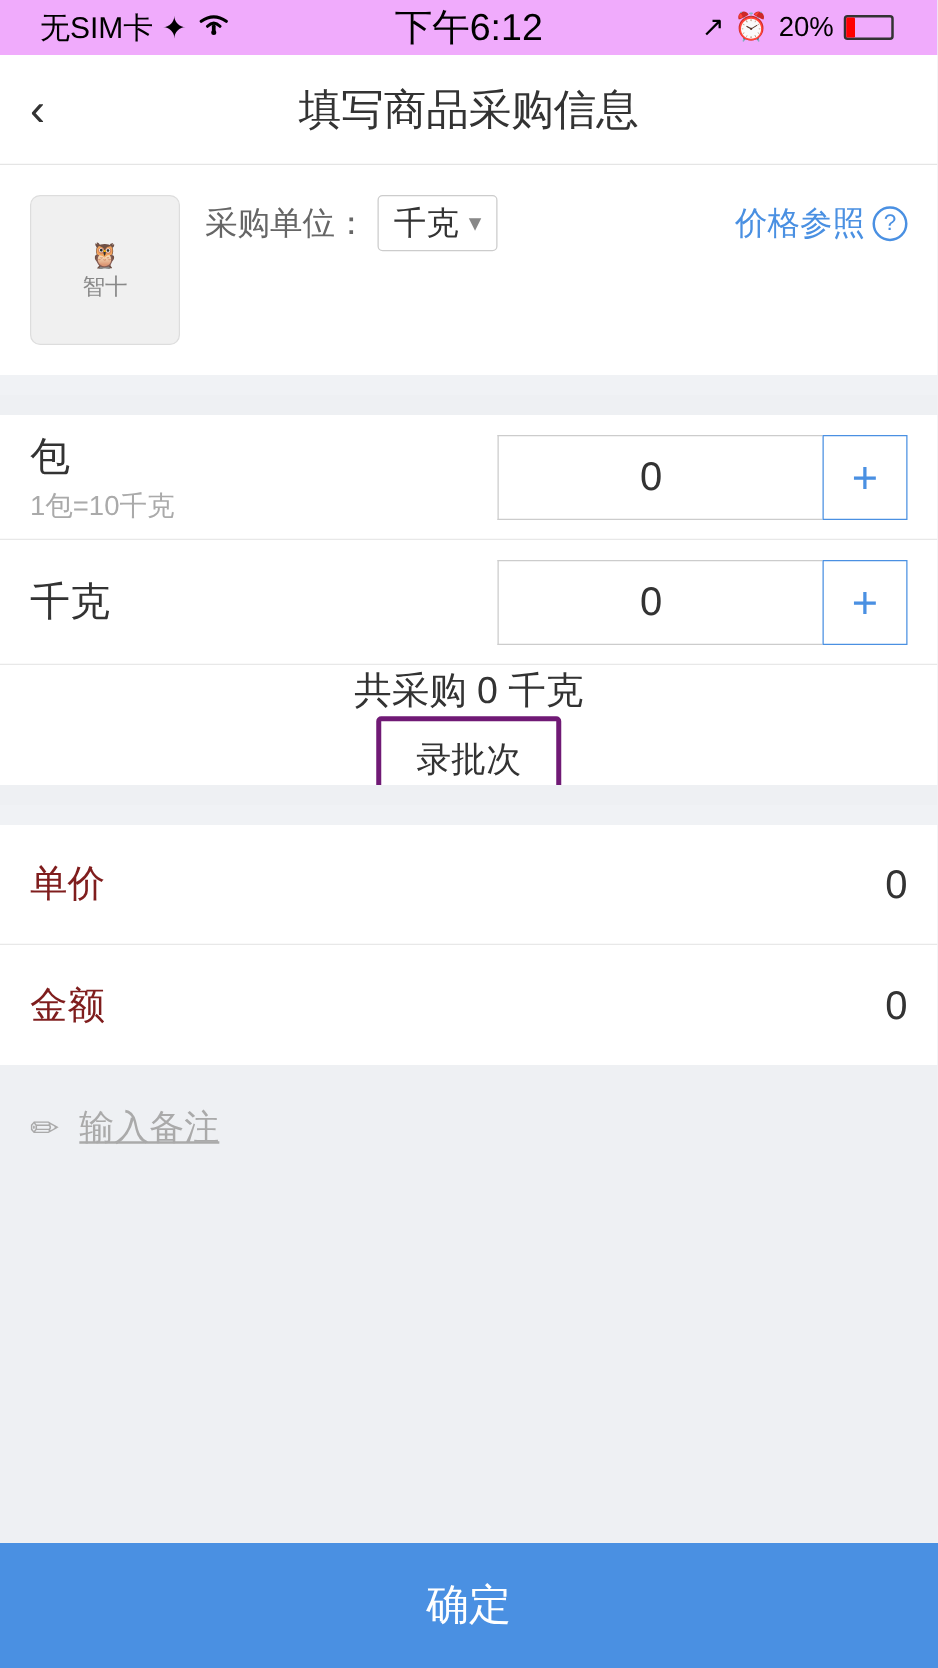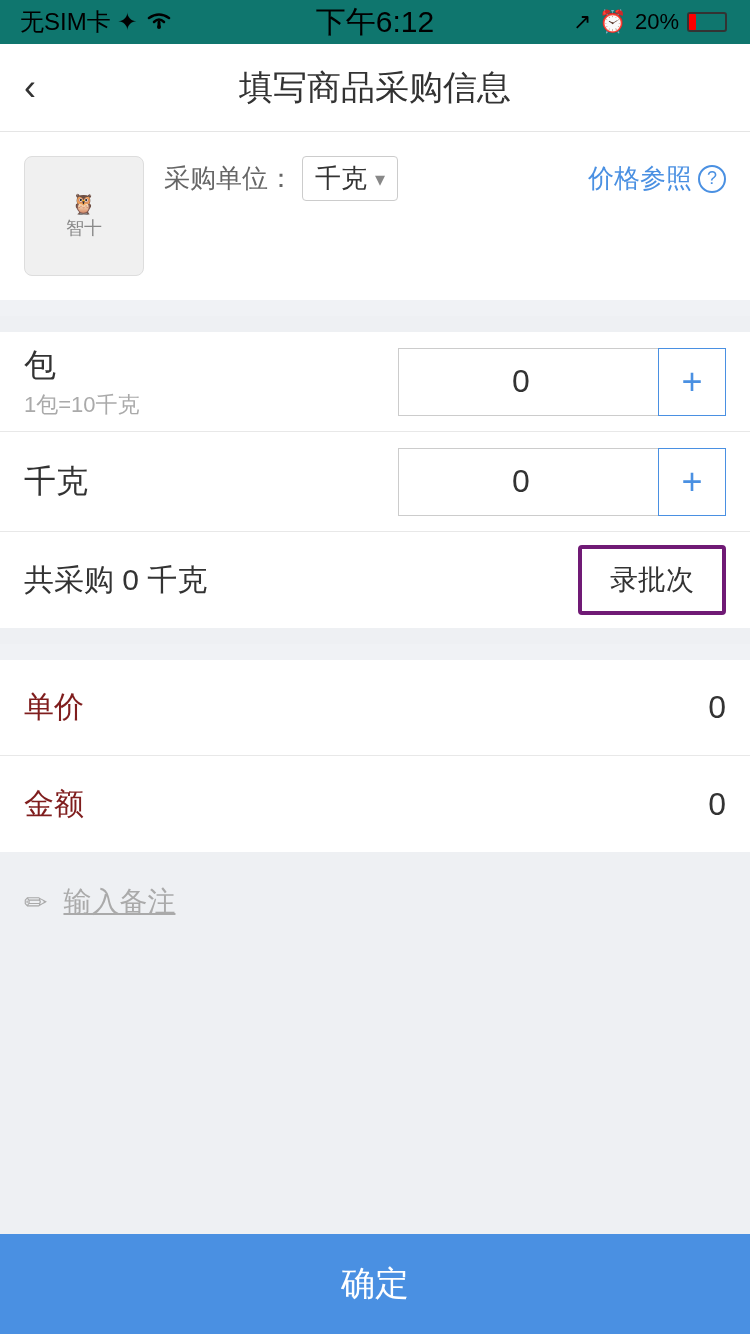--- a/index.html
+++ b/index.html
@@ -8,25 +8,25 @@
       width: 750px;
       min-height: 1334px;
       font-family: -apple-system, "PingFang SC", "Helvetica Neue", sans-serif;
       background: #f0f2f5;
       font-size: 28px;
     }
 
     
     .status-bar {
       height: 44px;
-      background: #0f766e;
+      background: #f0abfc;
       display: flex;
       align-items: center;
       justify-content: space-between;
-      padding: 0 20px;
+      padding: 0 32px;
       font-size: 24px;
       color: #000;
     }
     .status-left {
       display: flex;
       align-items: center;
       gap: 8px;
       font-size: 24px;
     }
     .status-center {
@@ -232,20 +232,21 @@
     }
 
     
     .summary-row {
       display: flex;
       align-items: center;
       justify-content: space-between;
       padding: 0 24px;
       height: 96px;
       background: #fff;
+      flex-direction: column;
     }
     .summary-text {
       font-size: 30px;
       color: #333;
     }
     .batch-btn {
       border: 4px solid #701a75;
       border-radius: 4px;
       padding: 12px 28px;
       font-size: 28px;

